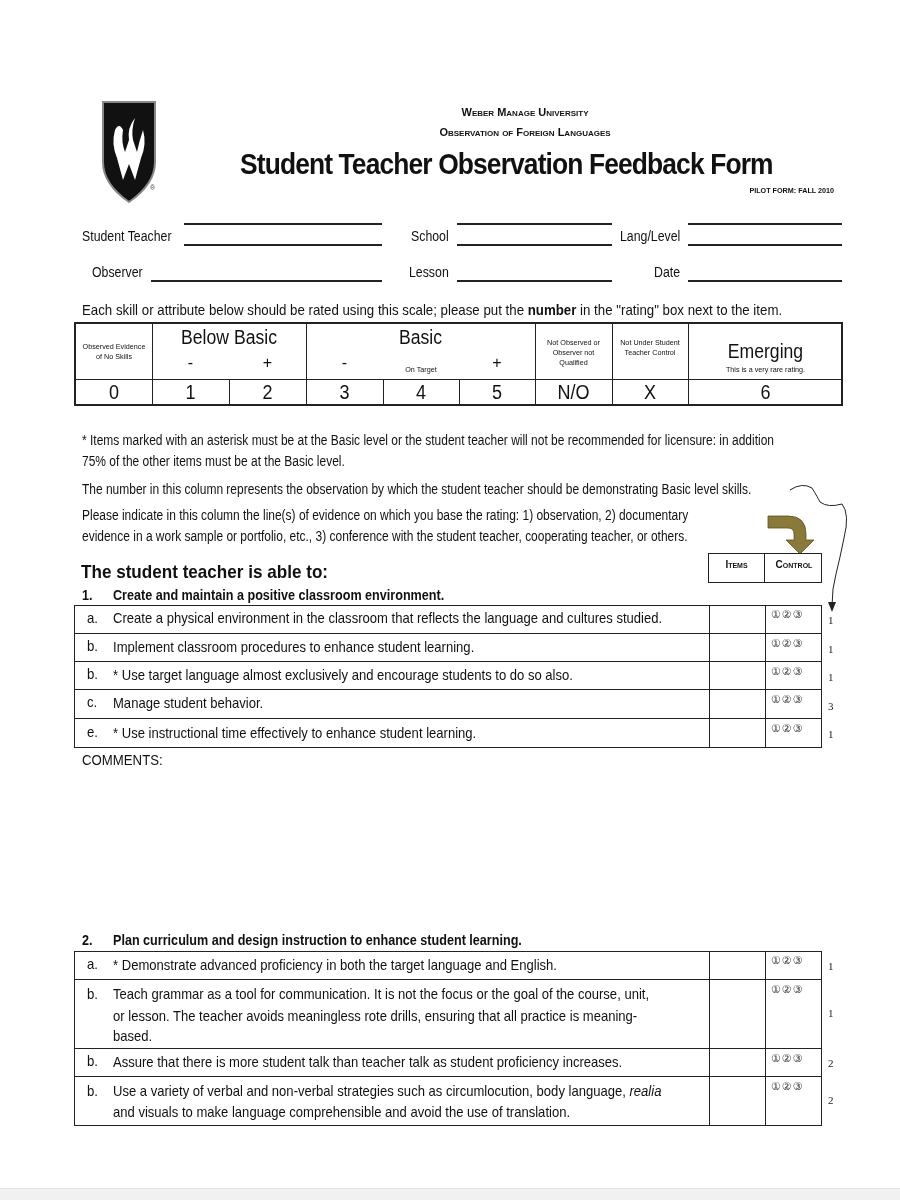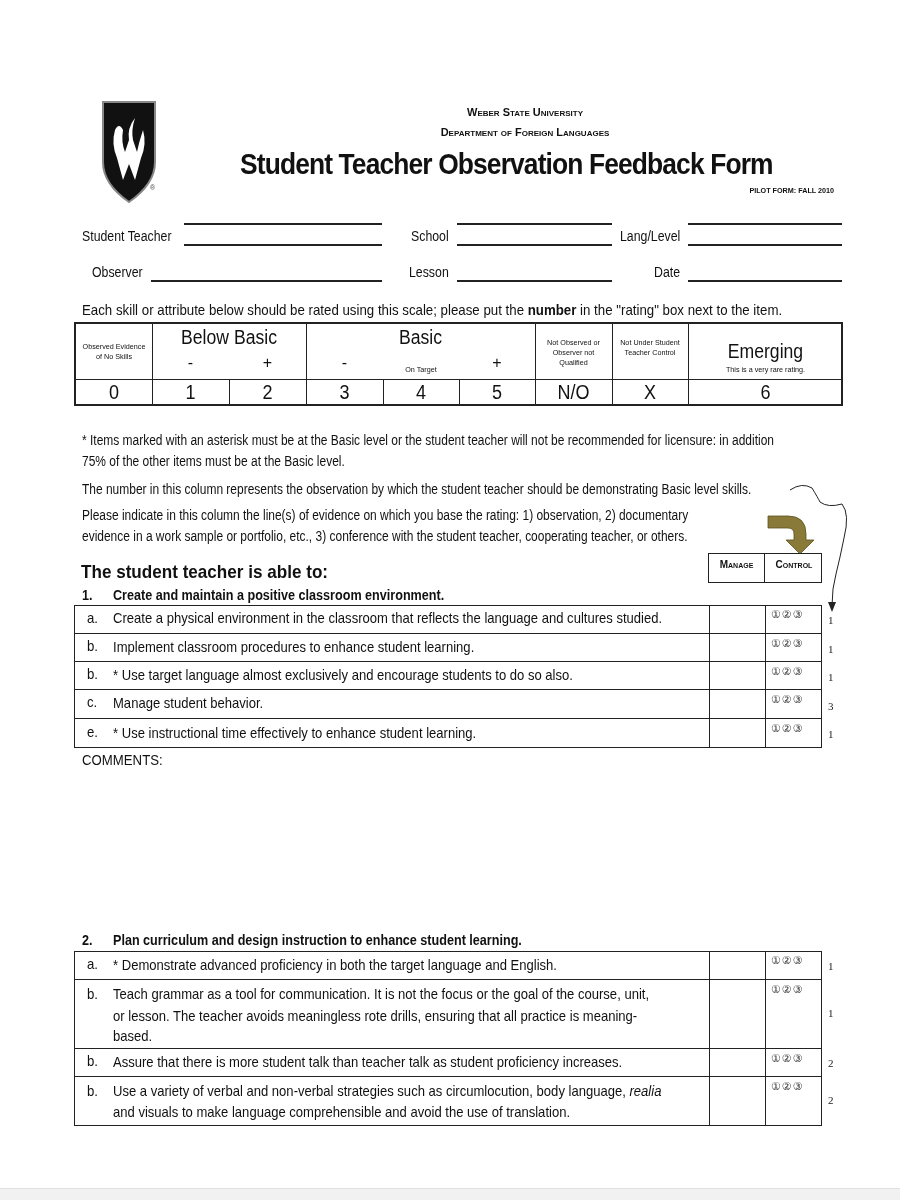--- a/index.html
+++ b/index.html
@@ -44,22 +44,22 @@
 </style>
 </head>
 <body>
 
 <svg id="logo" class="abs" viewBox="0 0 56 104">
   <path d="M2 2 H54 V62 Q54 84 28 102 Q2 84 2 62 Z" fill="#111" stroke="#888" stroke-width="2"></path>
   <path d="M14 30 Q10 44 16 58 L22 80 L28 64 L34 80 L40 58 Q46 44 42 30 Q38 42 36 52 L32 40 Q30 30 34 18 Q26 28 28 40 L24 52 Q20 42 22 30 Q18 22 14 30 Z" fill="#fff"></path>
 </svg>
 <div id="reg" class="abs">®</div>
 
-<div id="uni1" class="abs uni">Weber State University</div>
-<div id="uni2" class="abs uni">Department of Foreign Languages</div>
+<div id="uni1" class="abs uni">Weber Manage University</div>
+<div id="uni2" class="abs uni">Observation of Foreign Languages</div>
 <div id="title" class="abs">Student Teacher Observation Feedback Form</div>
 <div id="pilot" class="abs">PILOT FORM: FALL 2010</div>
 
 <div class="abs lbl" style="left:82px;top:228px;">Student Teacher</div>
 <div class="abs line" style="left:184px;top:223px;width:198px;"></div>
 <div class="abs line" style="left:184px;top:244px;width:198px;"></div>
 
 <div class="abs lbl" style="left:411px;top:228px;">School</div>
 <div class="abs line" style="left:457px;top:223px;width:155px;"></div>
 <div class="abs line" style="left:457px;top:244px;width:155px;"></div>
@@ -126,21 +126,21 @@
 <svg class="abs" style="left:780px;top:478px;width:80px;height:140px;" viewBox="0 0 80 140">
   <path d="M10 12 Q22 4 32 10 Q38 20 40 24 Q48 30 62 26 Q70 36 64 60 Q60 80 56 96 Q52 110 52 128" fill="none" stroke="#222" stroke-width="1"></path>
   <path d="M48 124 L52 134 L56 124 Z" fill="#222"></path>
 </svg>
 <svg class="abs" style="left:766px;top:510px;width:50px;height:46px;" viewBox="0 0 50 46">
   <path d="M2 6 H22 Q40 6 40 24 V30 H48 L34 44 L20 30 H28 V24 Q28 18 22 18 H2 Z" fill="#8a7a3a" stroke="#5a5020" stroke-width="0.8"></path>
 </svg>
 
 <div class="abs hdr-box" style="left:708px;top:553px;width:114px;height:30px;">
   <div class="abs" style="left:55px;top:0;bottom:0;border-left:1.5px solid #222;"></div>
-  <div class="abs smallcaps" style="left:0;width:55px;top:5px;">Manage</div>
+  <div class="abs smallcaps" style="left:0;width:55px;top:5px;">Items</div>
   <div class="abs smallcaps" style="left:56px;width:58px;top:5px;">Control</div>
 </div>
 
 <div class="abs" style="left:81px;top:561px;font-size:19px;font-weight:bold;transform:scaleX(0.9);transform-origin:left top;white-space:nowrap;">The student teacher is able to:</div>
 
 <div class="abs sec-head" style="left:82px;top:587px;">1.</div>
 <div class="abs sec-head" style="left:113px;top:587px;">Create and maintain a positive classroom environment.</div>
 <div class="abs" style="left:74px;top:605px;width:748px;border-top:1.5px solid #222;"></div>
 
 <div class="row" style="top:605px;height:29px;">

